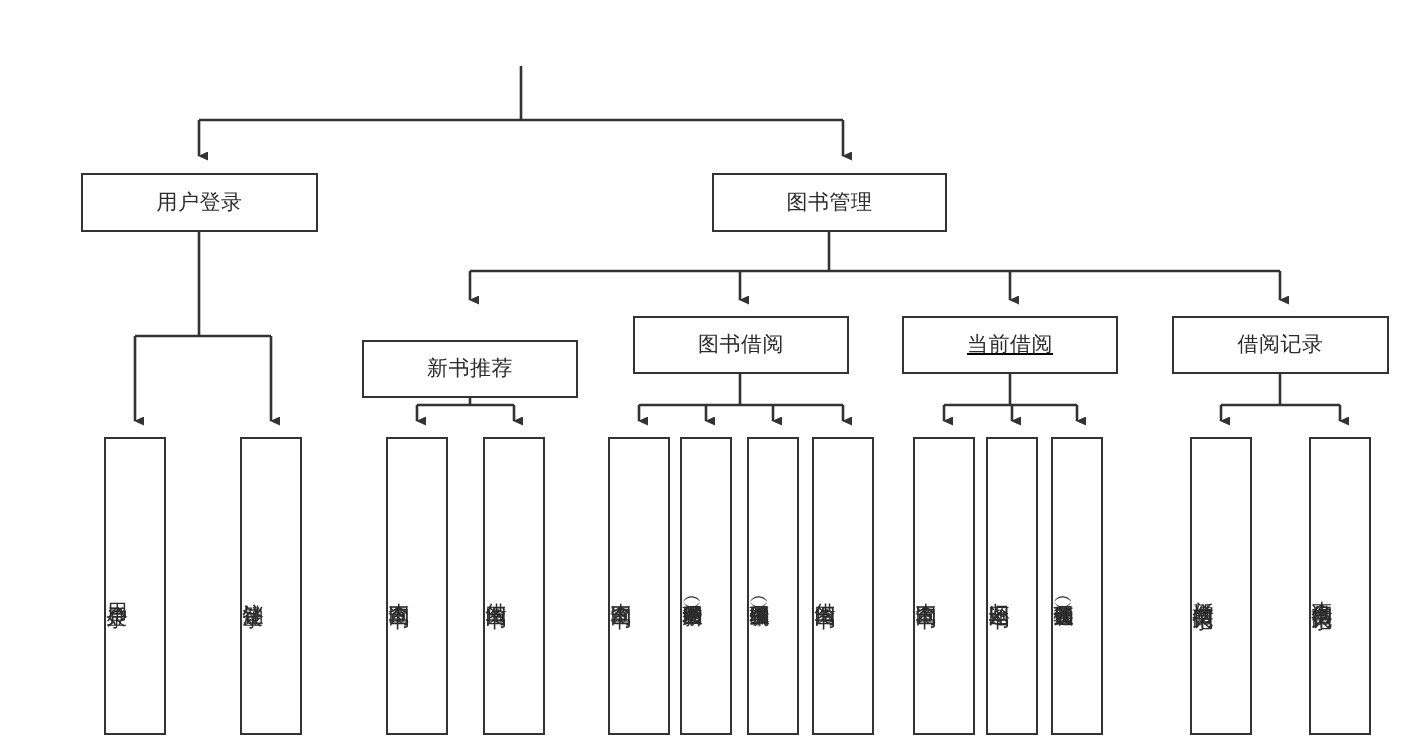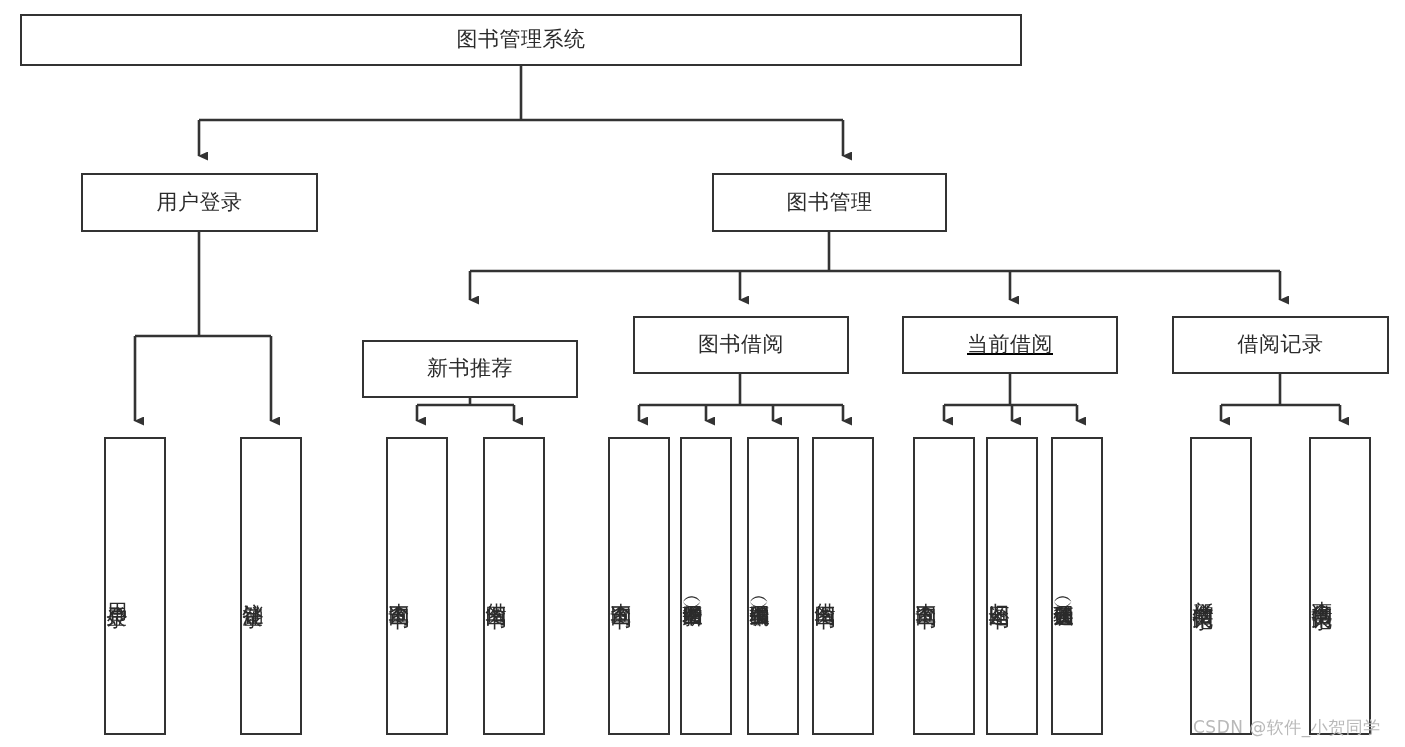--- a/index.html
+++ b/index.html
@@ -128,23 +128,20 @@
       <path d="M1077,405 L1077,421" marker-end="url(#arrowhead)"></path>
 
       <path d="M1280,374 L1280,405"></path>
       <path d="M1221,405 L1340,405"></path>
       <path d="M1221,405 L1221,421" marker-end="url(#arrowhead)"></path>
       <path d="M1340,405 L1340,421" marker-end="url(#arrowhead)"></path>
 
     </g>
   </svg>
 
-  <div class="node node-h node-root" style="left: 20px; top: 14px; width: 1002px; height: 52px;">
-    <span class="node-label">图书管理系统</span>
-  </div>
 
   <div class="node node-h" style="left: 81px; top: 173px; width: 237px; height: 59px;">
     <span class="node-label">用户登录</span>
   </div>
   <div class="node node-h" style="left: 712px; top: 173px; width: 235px; height: 59px;">
     <span class="node-label">图书管理</span>
   </div>
 
   <div class="node node-v" style="left: 104px; top: 437px; width: 62px; height: 298px;">
     <span class="node-label">用户登录</span>
@@ -196,15 +193,14 @@
     <span class="node-label">确认归还（管理员）</span>
   </div>
 
   <div class="node node-v" style="left: 1190px; top: 437px; width: 62px; height: 298px;">
     <span class="node-label">新增借阅记录</span>
   </div>
   <div class="node node-v" style="left: 1309px; top: 437px; width: 62px; height: 298px;">
     <span class="node-label">查询借阅记录</span>
   </div>
 
-  <div id="watermark">CSDN @软件_小贺同学</div>
 
 </div>
 
 </body></html>

